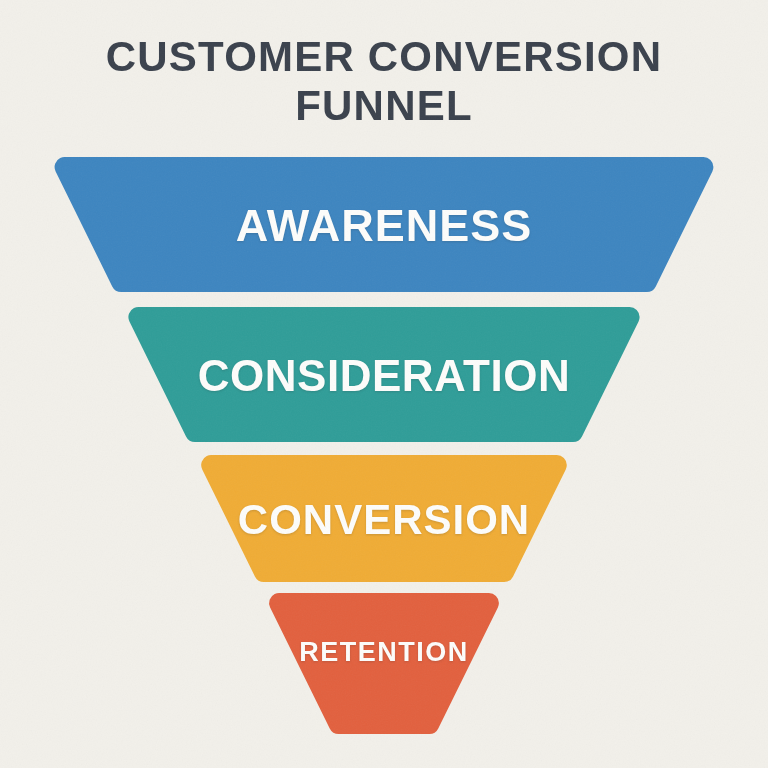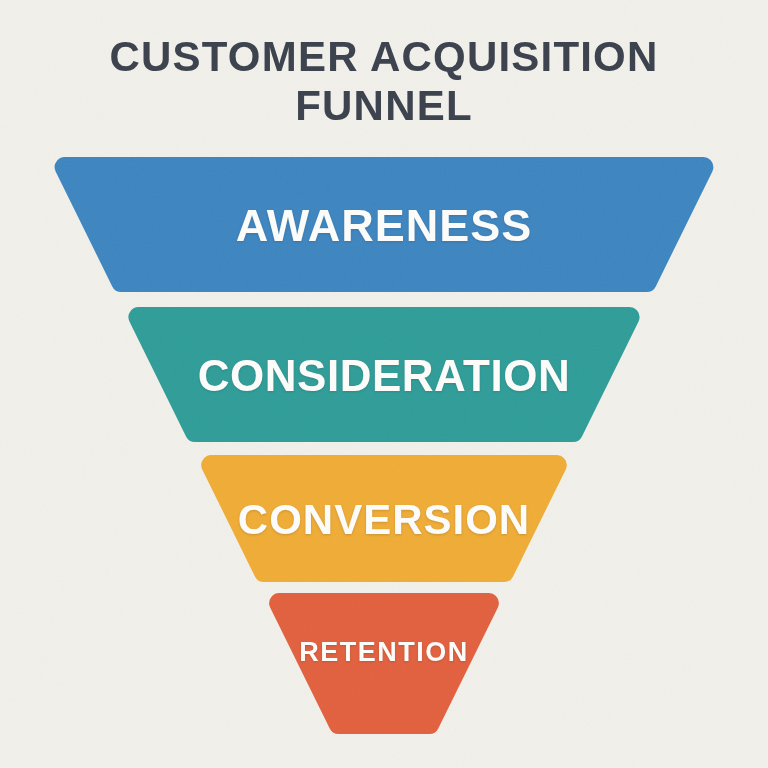--- a/index.html
+++ b/index.html
@@ -47,21 +47,21 @@
   .l1 { font-size: 45px; letter-spacing: 1px; }
   .l2 { font-size: 44px; letter-spacing: 0.5px; }
   .l3 { font-size: 42px; letter-spacing: 1px; }
   .l4 { font-size: 27px; letter-spacing: 1.5px; }
 </style>
 </head>
 <body>
 
 <div class="canvas">
 
-  <h1 class="title">CUSTOMER ACQUISITION
+  <h1 class="title">CUSTOMER CONVERSION
 FUNNEL</h1>
 
   <svg class="funnel" viewBox="0 0 768 768" xmlns="http://www.w3.org/2000/svg">
 
     <defs>
       <filter id="grain" x="0" y="0" width="100%" height="100%">
         <feTurbulence type="fractalNoise" baseFrequency="0.8" numOctaves="2" stitchTiles="stitch"></feTurbulence>
         <feColorMatrix type="saturate" values="0"></feColorMatrix>
       </filter>
     </defs>

